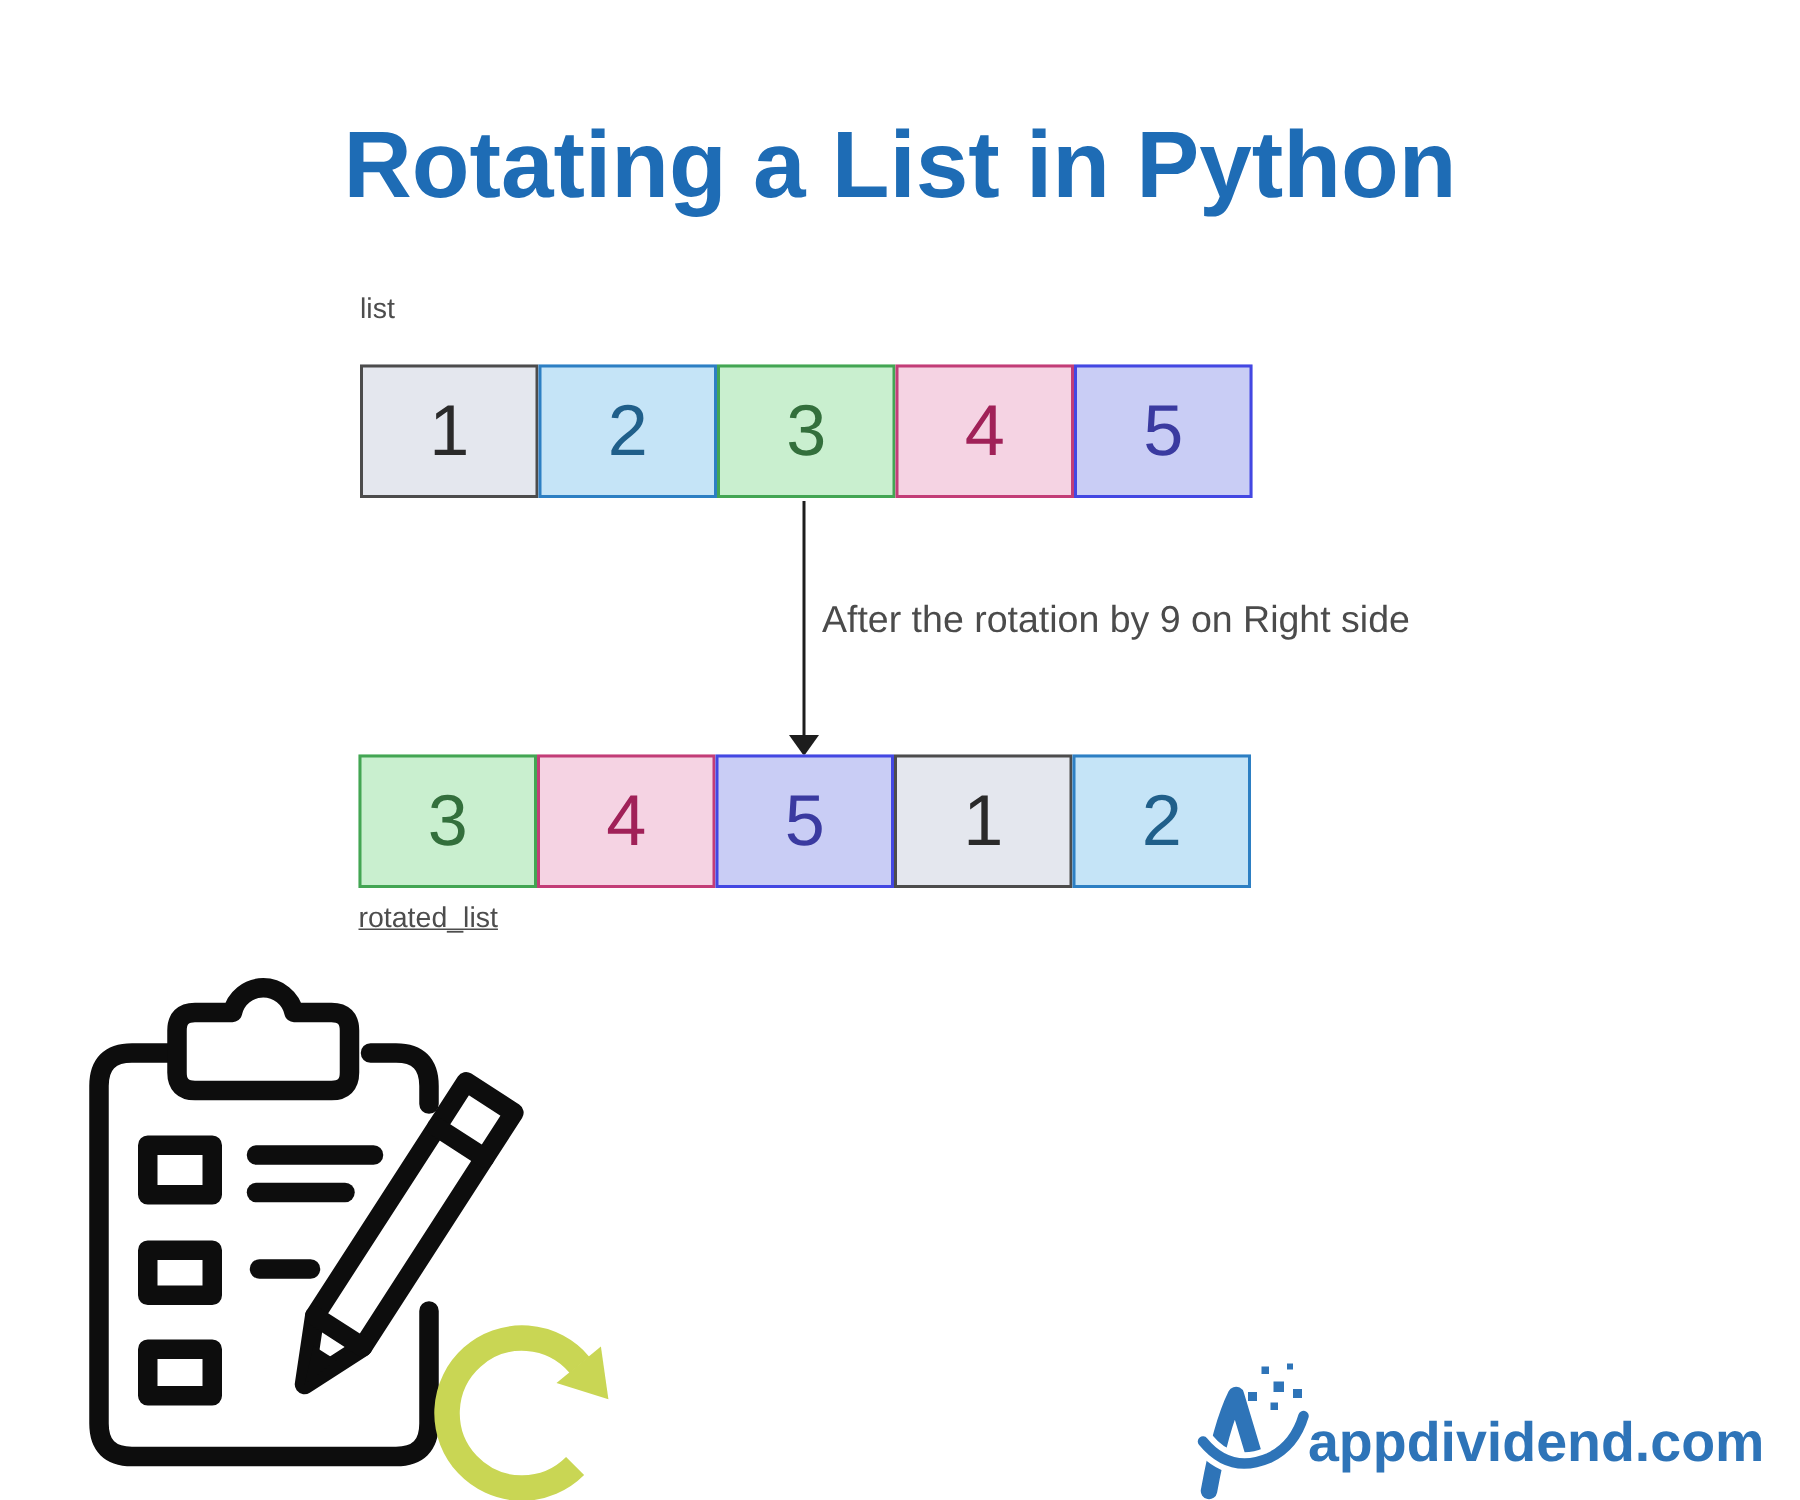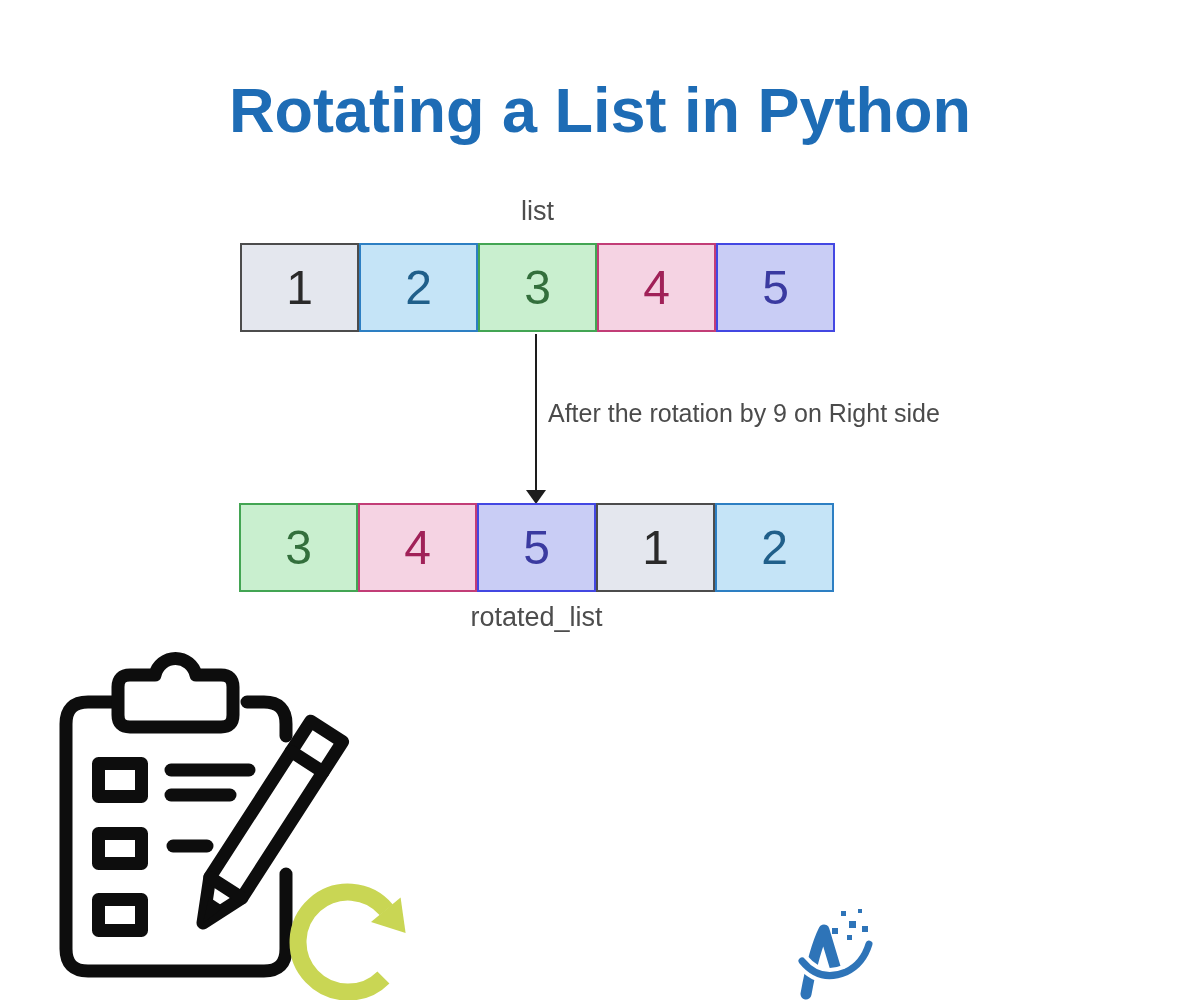--- a/index.html
+++ b/index.html
@@ -8,25 +8,25 @@
     font-family:"Liberation Sans", sans-serif;
     position:relative;overflow:hidden;
   }
   .stage{position:absolute;inset:0;}
   .title{
     position:absolute;top:74px;left:0;width:100%;
     text-align:center;font-size:63px;font-weight:700;
     letter-spacing:0px;
   }
   .list-label{
-    position:absolute;text-align:center;font-size:27px;
+    position:absolute;font-size:19px;
     font-weight:500;
   }
   #label-original{left:240px;top:196px;width:595px;}
-  #label-rotated{left:239px;top:602px;width:595px;}
+  #label-rotated{left:239px;top:602px;width:595px;text-decoration:underline;}
   .row{position:absolute;display:flex;}
   #row-original{left:240px;top:243px;}
   #row-rotated{left:239px;top:503px;}
   .cell{
     width:115px;height:85px;border:2px solid #444;
     display:flex;align-items:center;justify-content:center;
     font-size:48px;font-weight:400;background:#eee;
   }
   .arrow-line{
     position:absolute;left:535px;top:334px;width:2px;height:158px;
@@ -109,14 +109,15 @@
     <g fill="#2e74b8">
       <rect x="832" y="928" width="6" height="6" fill="#2e74b8"></rect>
       <rect x="841" y="911" width="5" height="5" fill="#2e74b8"></rect>
       <rect x="849" y="921" width="7" height="7" fill="#2e74b8"></rect>
       <rect x="858" y="909" width="4" height="4" fill="#2e74b8"></rect>
       <rect x="862" y="926" width="6" height="6" fill="#2e74b8"></rect>
       <rect x="847" y="935" width="5" height="5" fill="#2e74b8"></rect>
     </g>
   </svg>
 
+  <div class="brand-text" style="color: rgb(46, 116, 184);">appdividend.com</div>
 
 </div>
 
 </body></html>

